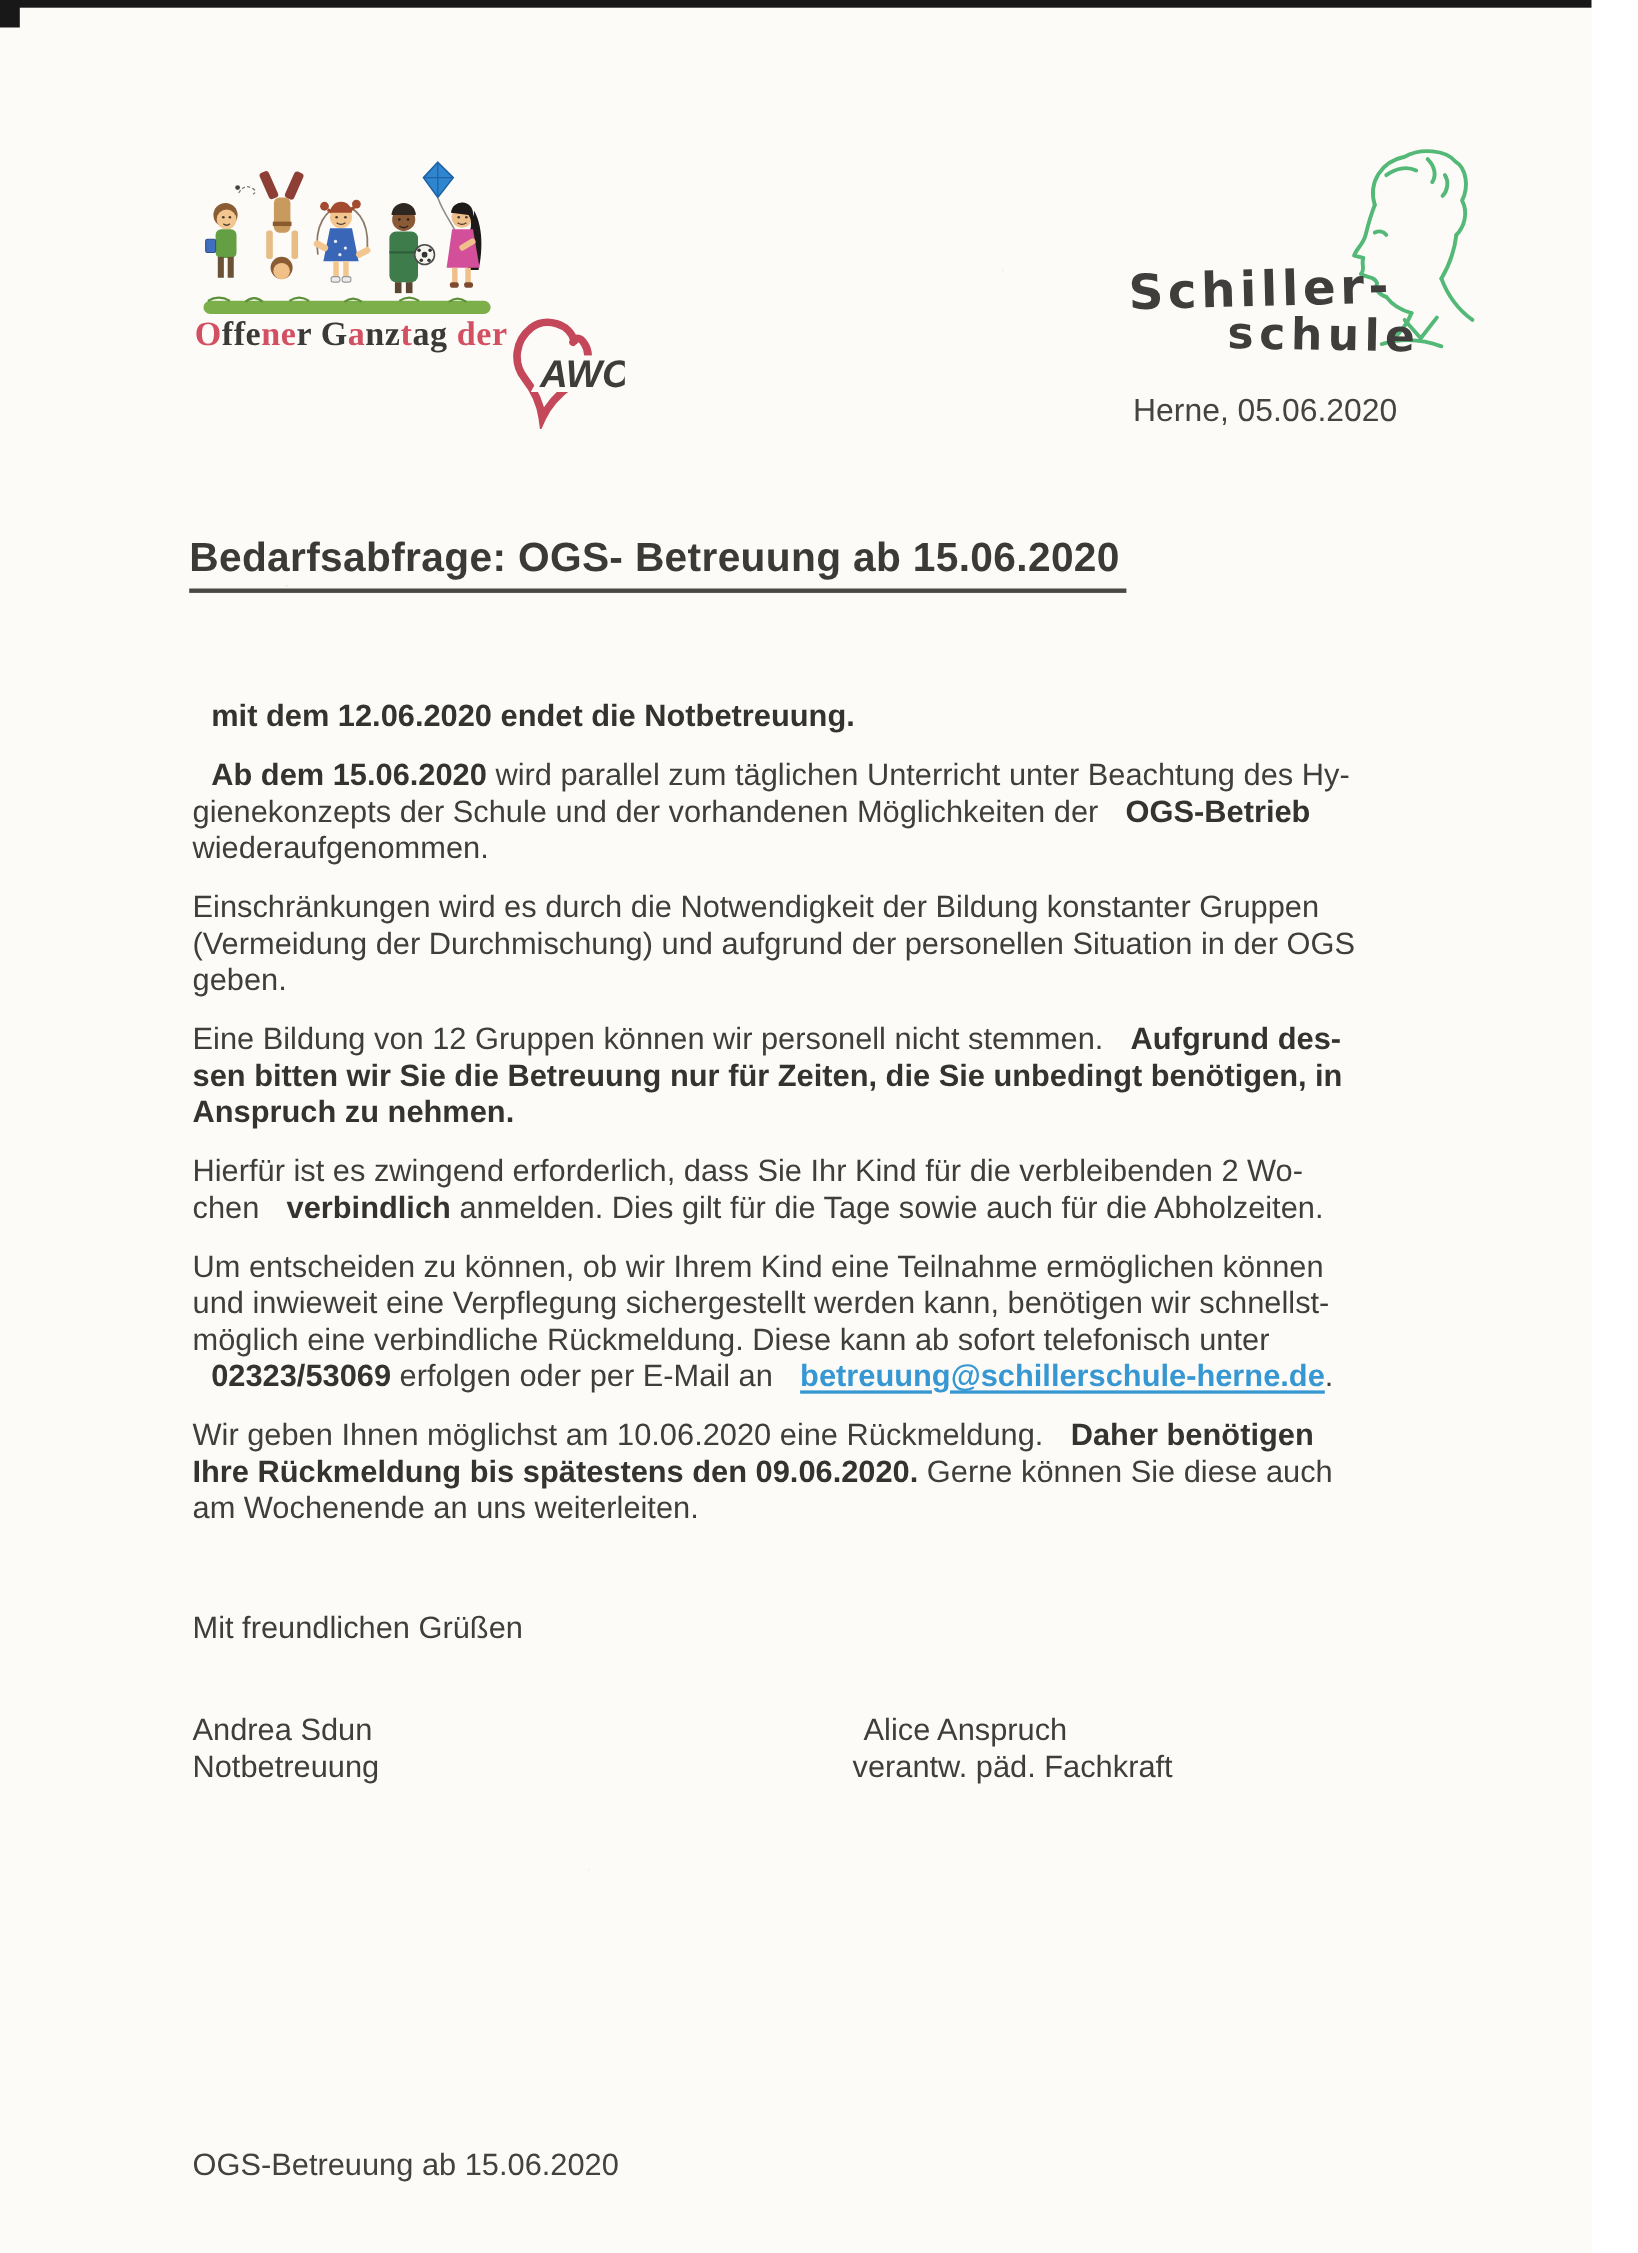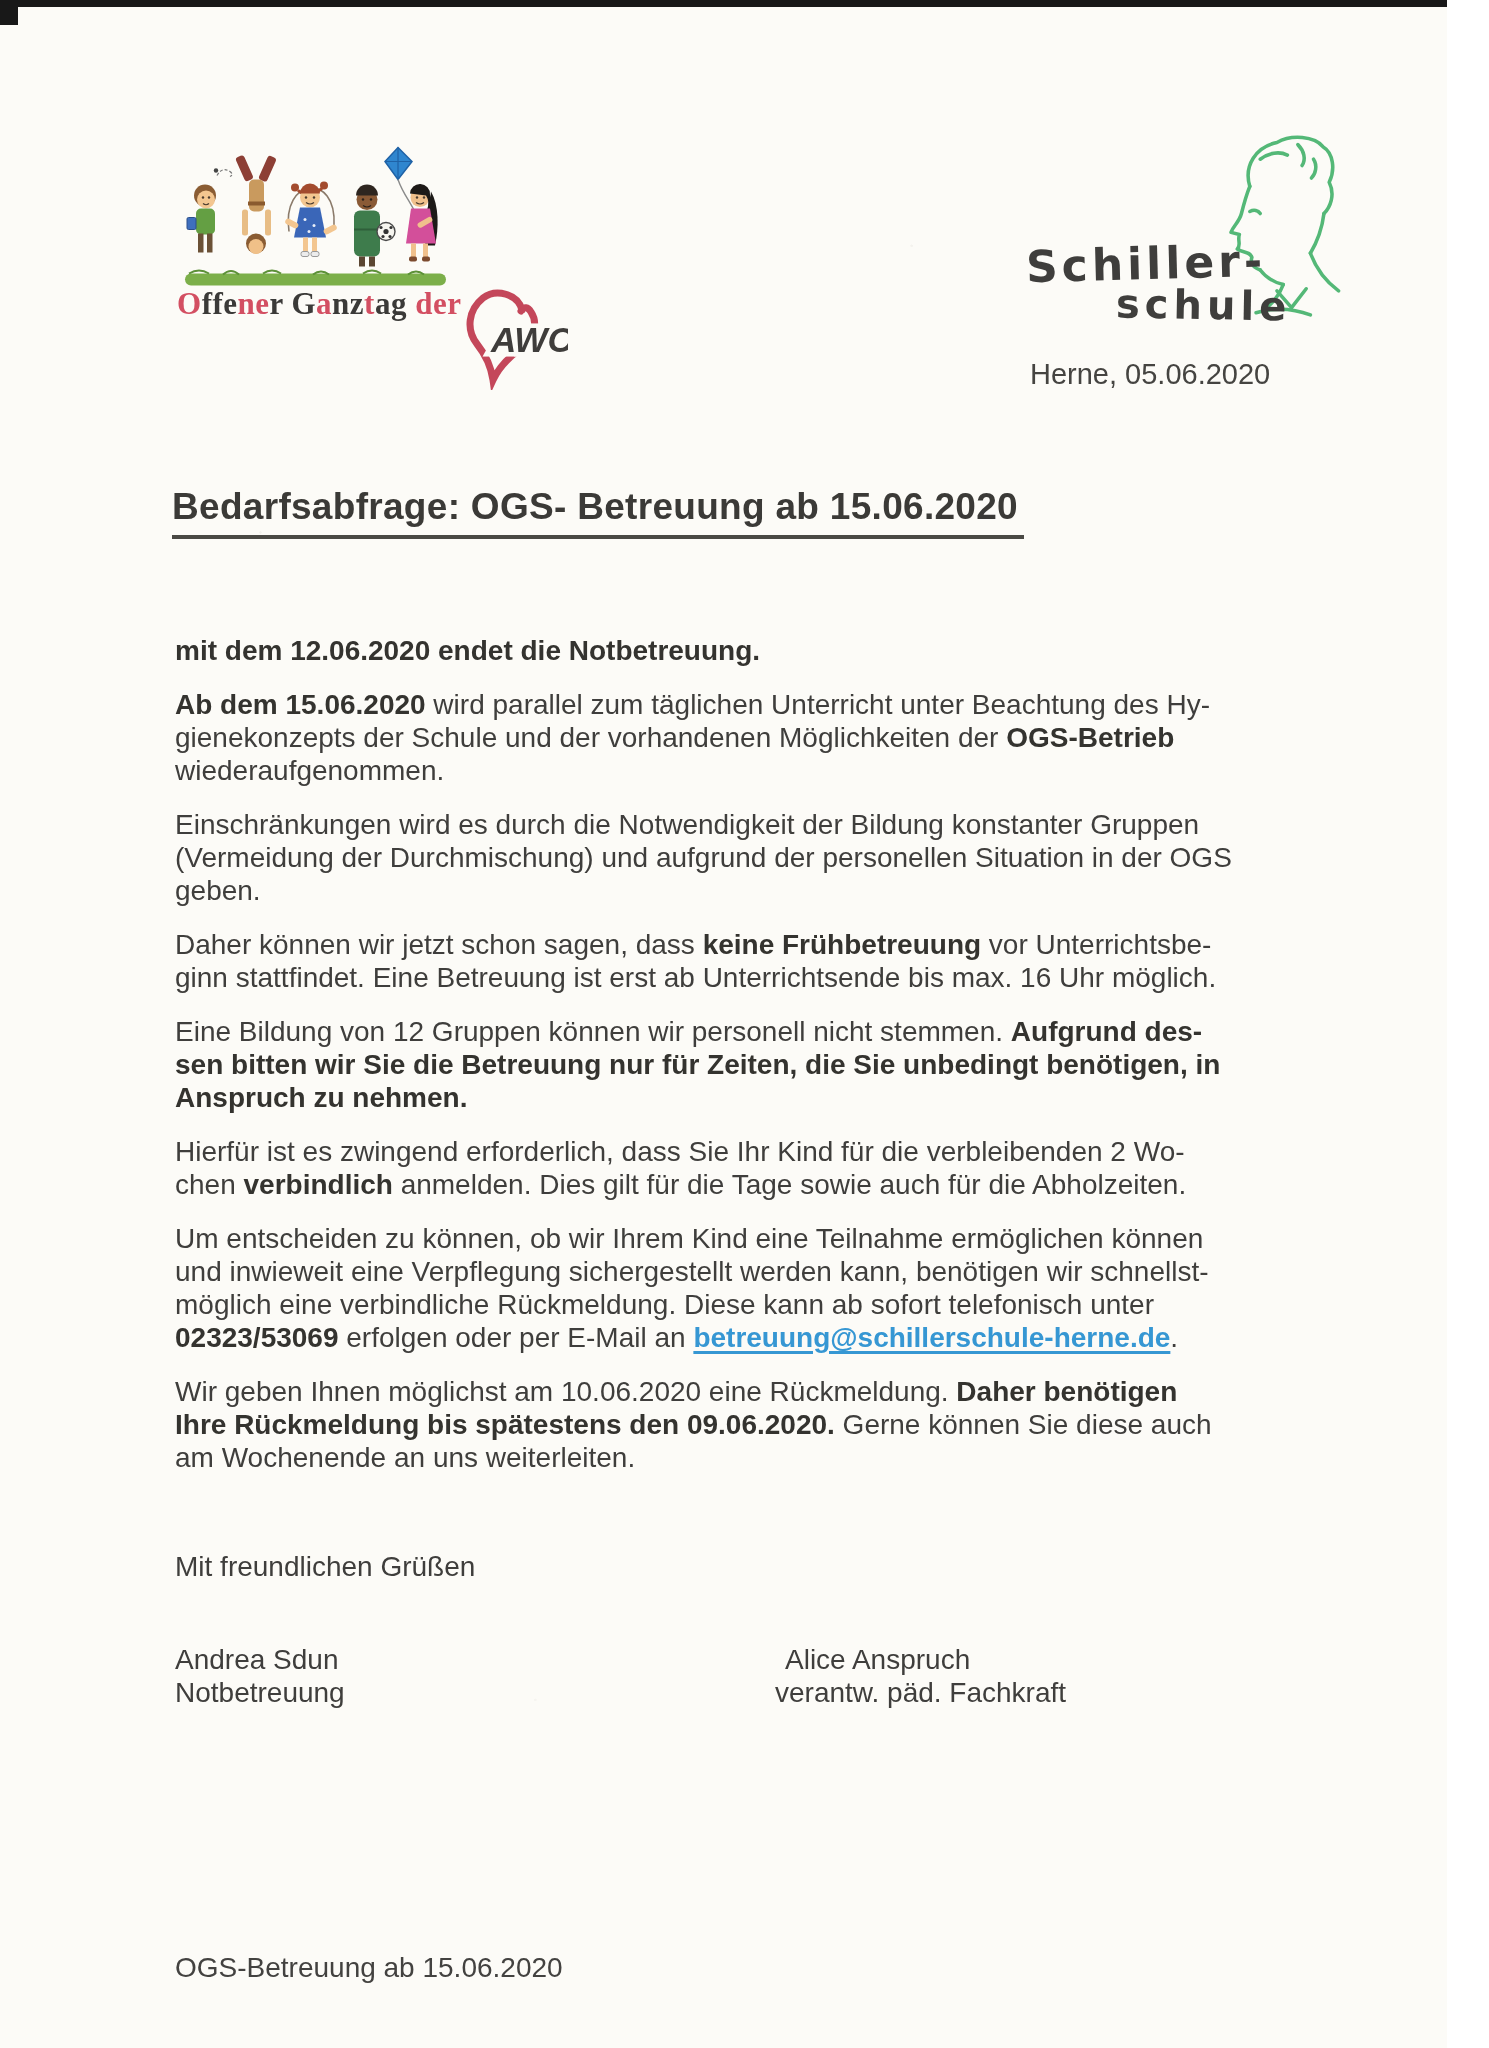--- a/index.html
+++ b/index.html
@@ -42,21 +42,21 @@
 
   
   .doc-title{
     position:absolute;left:172px;top:486px;
     font-size:37px;font-weight:bold;letter-spacing:.3px;color:#3b3a37;
     border-bottom:4px solid #4a4944;padding:0 6px 7px 0;display:inline-block;
   }
   .letter-text{position:absolute;left:175px;top:634px;width:1210px;font-size:28px;line-height:33px;}
   .salutation{margin:0 0 70px 0;}
   .para{margin:0 0 21px 0;}
-  .para .b{font-weight:bold;color:#34332f;}
+  .para .b{font-weight:bold;color:#34332f;margin-left:17px;}
   .email-link{font-weight:bold;text-decoration-thickness:3px;text-underline-offset:4px;text-align:center;}
   .closing{margin:76px 0 0 0;}
   .signatures{position:relative;margin-top:60px;height:66px;}
   .sig-col{position:absolute;top:0;}
   .sig-col.left{left:0;}
   .sig-col.right{left:600px;}
   .sig-name{white-space:nowrap;}
   .sig-col.right .sig-name{padding-left:10px;}
   .sig-role{white-space:nowrap;}
   .doc-footer{position:absolute;left:175px;top:1952px;font-size:28px;color:#434240;}
@@ -178,21 +178,20 @@
   <div class="dateline">Herne, 05.06.2020</div>
 
   <div class="doc-title">Bedarfsabfrage: OGS- Betreuung ab 15.06.2020</div>
 
   <div class="letter-text">
 
     <div>
         <p class="para"><span class="b">mit dem 12.06.2020 endet die Notbetreuung.</span></p>
         <p class="para"><span class="b">Ab dem 15.06.2020</span><span> wird parallel zum täglichen Unterricht unter Beachtung des Hy-<br>gienekonzepts der Schule und der vorhandenen Möglichkeiten der </span><span class="b">OGS-Betrieb</span><span><br>wiederaufgenommen.</span></p>
         <p class="para"><span>Einschränkungen wird es durch die Notwendigkeit der Bildung konstanter Gruppen<br>(Vermeidung der Durchmischung) und aufgrund der personellen Situation in der OGS<br>geben.</span></p>
-        <p class="para"><span>Daher können wir jetzt schon sagen, dass </span><span class="b">keine Frühbetreuung</span><span> vor Unterrichtsbe-<br>ginn stattfindet. Eine Betreuung ist erst ab Unterrichtsende bis max. 16 Uhr möglich.</span></p>
         <p class="para"><span>Eine Bildung von 12 Gruppen können wir personell nicht stemmen. </span><span class="b">Aufgrund des-<br>sen bitten wir Sie die Betreuung nur für Zeiten, die Sie unbedingt benötigen, in<br>Anspruch zu nehmen.</span></p>
         <p class="para"><span>Hierfür ist es zwingend erforderlich, dass Sie Ihr Kind für die verbleibenden 2 Wo-<br>chen </span><span class="b">verbindlich</span><span> anmelden. Dies gilt für die Tage sowie auch für die Abholzeiten.</span></p>
         <p class="para"><span>Um entscheiden zu können, ob wir Ihrem Kind eine Teilnahme ermöglichen können<br>und inwieweit eine Verpflegung sichergestellt werden kann, benötigen wir schnellst-<br>möglich eine verbindliche Rückmeldung. Diese kann ab sofort telefonisch unter<br></span><span class="b">02323/53069</span><span> erfolgen oder per E-Mail an </span><a href="#" class="email-link b" style="color: rgb(54, 151, 211);">betreuung@schillerschule-herne.de</a><span>.</span></p>
         <p class="para"><span>Wir geben Ihnen möglichst am 10.06.2020 eine Rückmeldung. </span><span class="b">Daher benötigen<br>Ihre Rückmeldung bis spätestens den 09.06.2020.</span><span> Gerne können Sie diese auch<br>am Wochenende an uns weiterleiten.</span></p>
       </div>
 
     <p class="closing">Mit freundlichen Grüßen</p>
 
     <div class="signatures">
       <div class="sig-col left">

